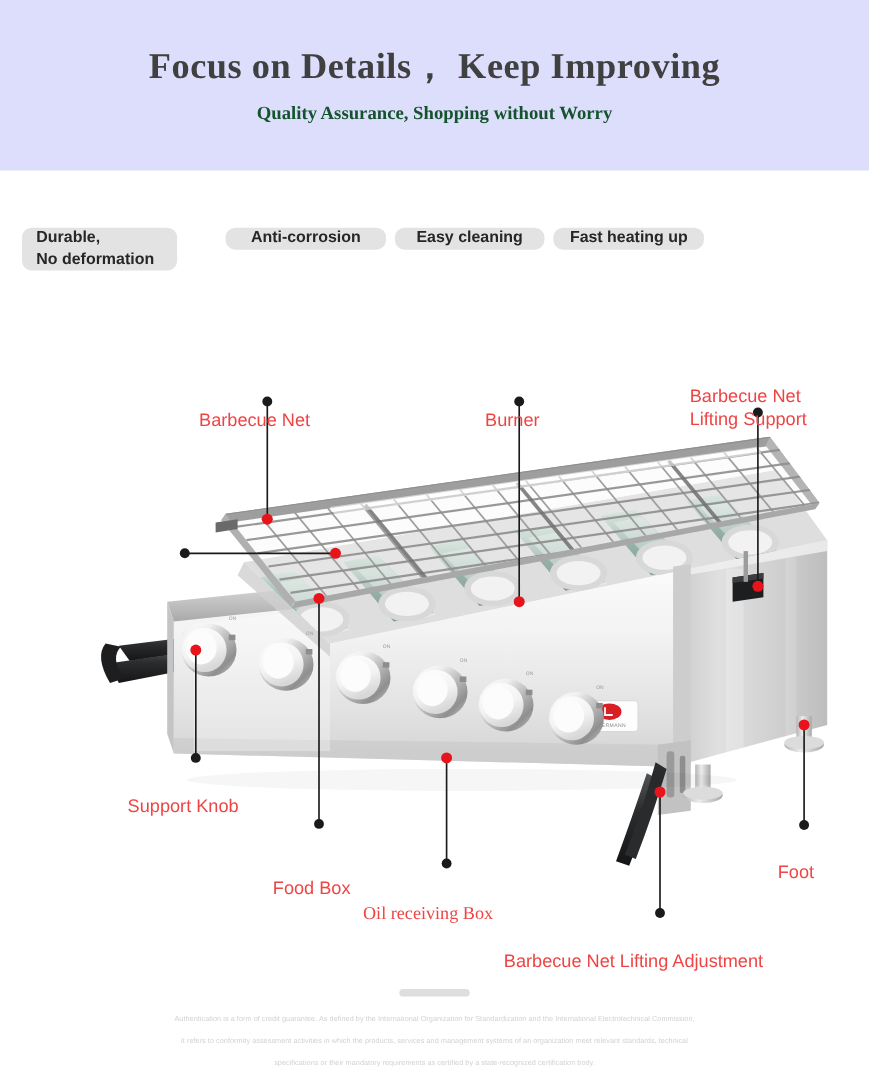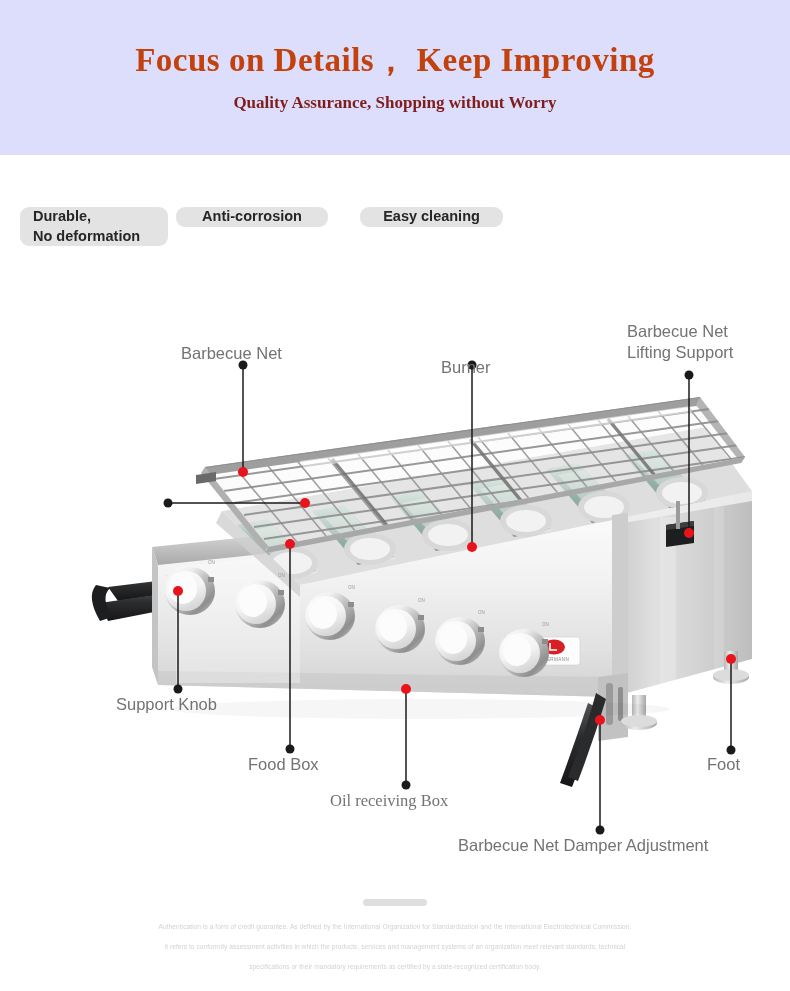--- a/index.html
+++ b/index.html
@@ -16,69 +16,70 @@
     position:absolute; left:0; top:0; width:790px; height:155px;
     background:#dcdefb;
   }
   #page-title {
     position:absolute; left:0; top:38px; width:790px;
     text-align:center;
     font-family:"Liberation Serif", serif;
     font-weight:700;
     font-size:33px;
     letter-spacing:0.5px;
-    color:#c2410c;
+    color:#404040;
     white-space:pre;
   }
   #page-subtitle {
     position:absolute; left:0; top:93px; width:790px;
     text-align:center;
     font-family:"Liberation Serif", serif;
     font-weight:700;
     font-size:17px;
-    color:#7f1d1d;
+    color:#14532d;
   }
 
   
   #feature-badges {
     position:absolute; left:20px; top:207px; width:620px; height:60px;
     display:flex; align-items:flex-start; gap:8px;
   }
   .badge {
     background:#e3e3e3;
     border-radius:9px;
     display:flex; align-items:center;
     padding:0 13px;
     font-size:14.5px;
     font-weight:700;
     color:#262626;
     line-height:1.35;
     white-space:pre-line;
   }
   .badge.b0 { width:148px; }
   .badge.b1 { width:146px; }
-  .badge.b2 { width:152px; justify-content:center; }
-  .badge.b3 { width:143px; justify-content:center;margin-left:24px; }
+  .badge.b2 { width:152px; justify-content:center;margin-left:36px; }
+  .badge.b3 { width:143px; justify-content:center; }
   .badge.b4 { width:143px; justify-content:center; }
 
   
   #diagram-stage {
     position:absolute; left:0; top:285px; width:790px; height:600px;
   }
 
   
   #product-illustration { position:absolute; left:0; top:0; width:790px; height:600px; }
 
   
   .callout-label {
     position:absolute;
     font-size:16.5px;
-    color:#737373;
+    color:#ef4444;
     line-height:1.28;
     white-space:pre-line;
+    margin-top:29px;
   }
   .callout-svg { position:absolute; left:0; top:0; width:790px; height:600px; pointer-events:none; }
 
   
   #footer { position:absolute; left:0; top:885px; width:790px; height:106px; background:#fff; }
   #footer-divider {
     position:absolute; left:50%; transform:translateX(-50%); top:14px;
     width:64px; height:7px; border-radius:4px; background:#dedede;
   }
   .footer-line {
@@ -95,20 +96,21 @@
 <div id="header-band">
   <div id="page-title">Focus on Details， Keep Improving</div>
   <div id="page-subtitle">Quality Assurance, Shopping without Worry</div>
 </div>
 
 <div id="feature-badges">
   <div class="badge b0"><span>Durable,
 No deformation</span></div>
   <div class="badge b2"><span>Anti-corrosion</span></div>
   <div class="badge b3"><span>Easy cleaning</span></div>
+  <div class="badge b4"><span>Fast heating up</span></div>
 </div>
 
 <div id="diagram-stage">
 
   <svg id="product-illustration" viewBox="0 0 790 600" preserveAspectRatio="none">
     <defs>
       <linearGradient id="steelFront" x1="0" y1="0" x2="0" y2="1">
         <stop offset="0" stop-color="#fbfbfb"></stop>
         <stop offset="0.35" stop-color="#f2f2f2"></stop>
         <stop offset="0.72" stop-color="#e2e2e2"></stop>
@@ -417,33 +419,33 @@
       <circle cx="178" cy="404" r="4.5"></circle>
       <circle cx="290" cy="464" r="4.5"></circle>
       <circle cx="406" cy="500" r="4.5"></circle>
       <circle cx="600" cy="545" r="4.5"></circle>
       <circle cx="731" cy="465" r="4.5"></circle>
     </g>
   </svg>
 
   <div class="callout-label" style="left:181px; top:58px;">Barbecue Net</div>
 
-  <div class="callout-label" style="left:441px; top:72px;">Burner</div>
+  <div class="callout-label" style="left:441px; top:58px;">Burner</div>
 
   <div class="callout-label" style="left:627px; top:36px;">Barbecue Net
 Lifting Support</div>
 
 
   <div class="callout-label" style="left:116px; top:409px;">Support Knob</div>
 
-  <div class="callout-label" style="left:248px; top:469px;">Food Box</div>
+  <div class="callout-label" style="left:248px; top:484px;">Food Box</div>
 
   <div class="callout-label" style="left:330px; top:505px;font-family:Liberation Serif, serif;">Oil receiving Box</div>
 
-  <div class="callout-label" style="left:458px; top:550px;">Barbecue Net Damper Adjustment</div>
+  <div class="callout-label" style="left:458px; top:550px;">Barbecue Net Lifting Adjustment</div>
 
   <div class="callout-label" style="left:707px; top:469px;">Foot</div>
 </div>
 
 <div id="footer">
   <div id="footer-divider"></div>
   <div class="footer-line" id="footer-line-0">Authentication is a form of credit guarantee. As defined by the International Organization for Standardization and the International Electrotechnical Commission,</div>
   <div class="footer-line" id="footer-line-1">it refers to conformity assessment activities in which the products, services and management systems of an organization meet relevant standards, technical</div>
   <div class="footer-line" id="footer-line-2">specifications  or their mandatory requirements as certified by a state-recognized certification body.</div>
 </div>

